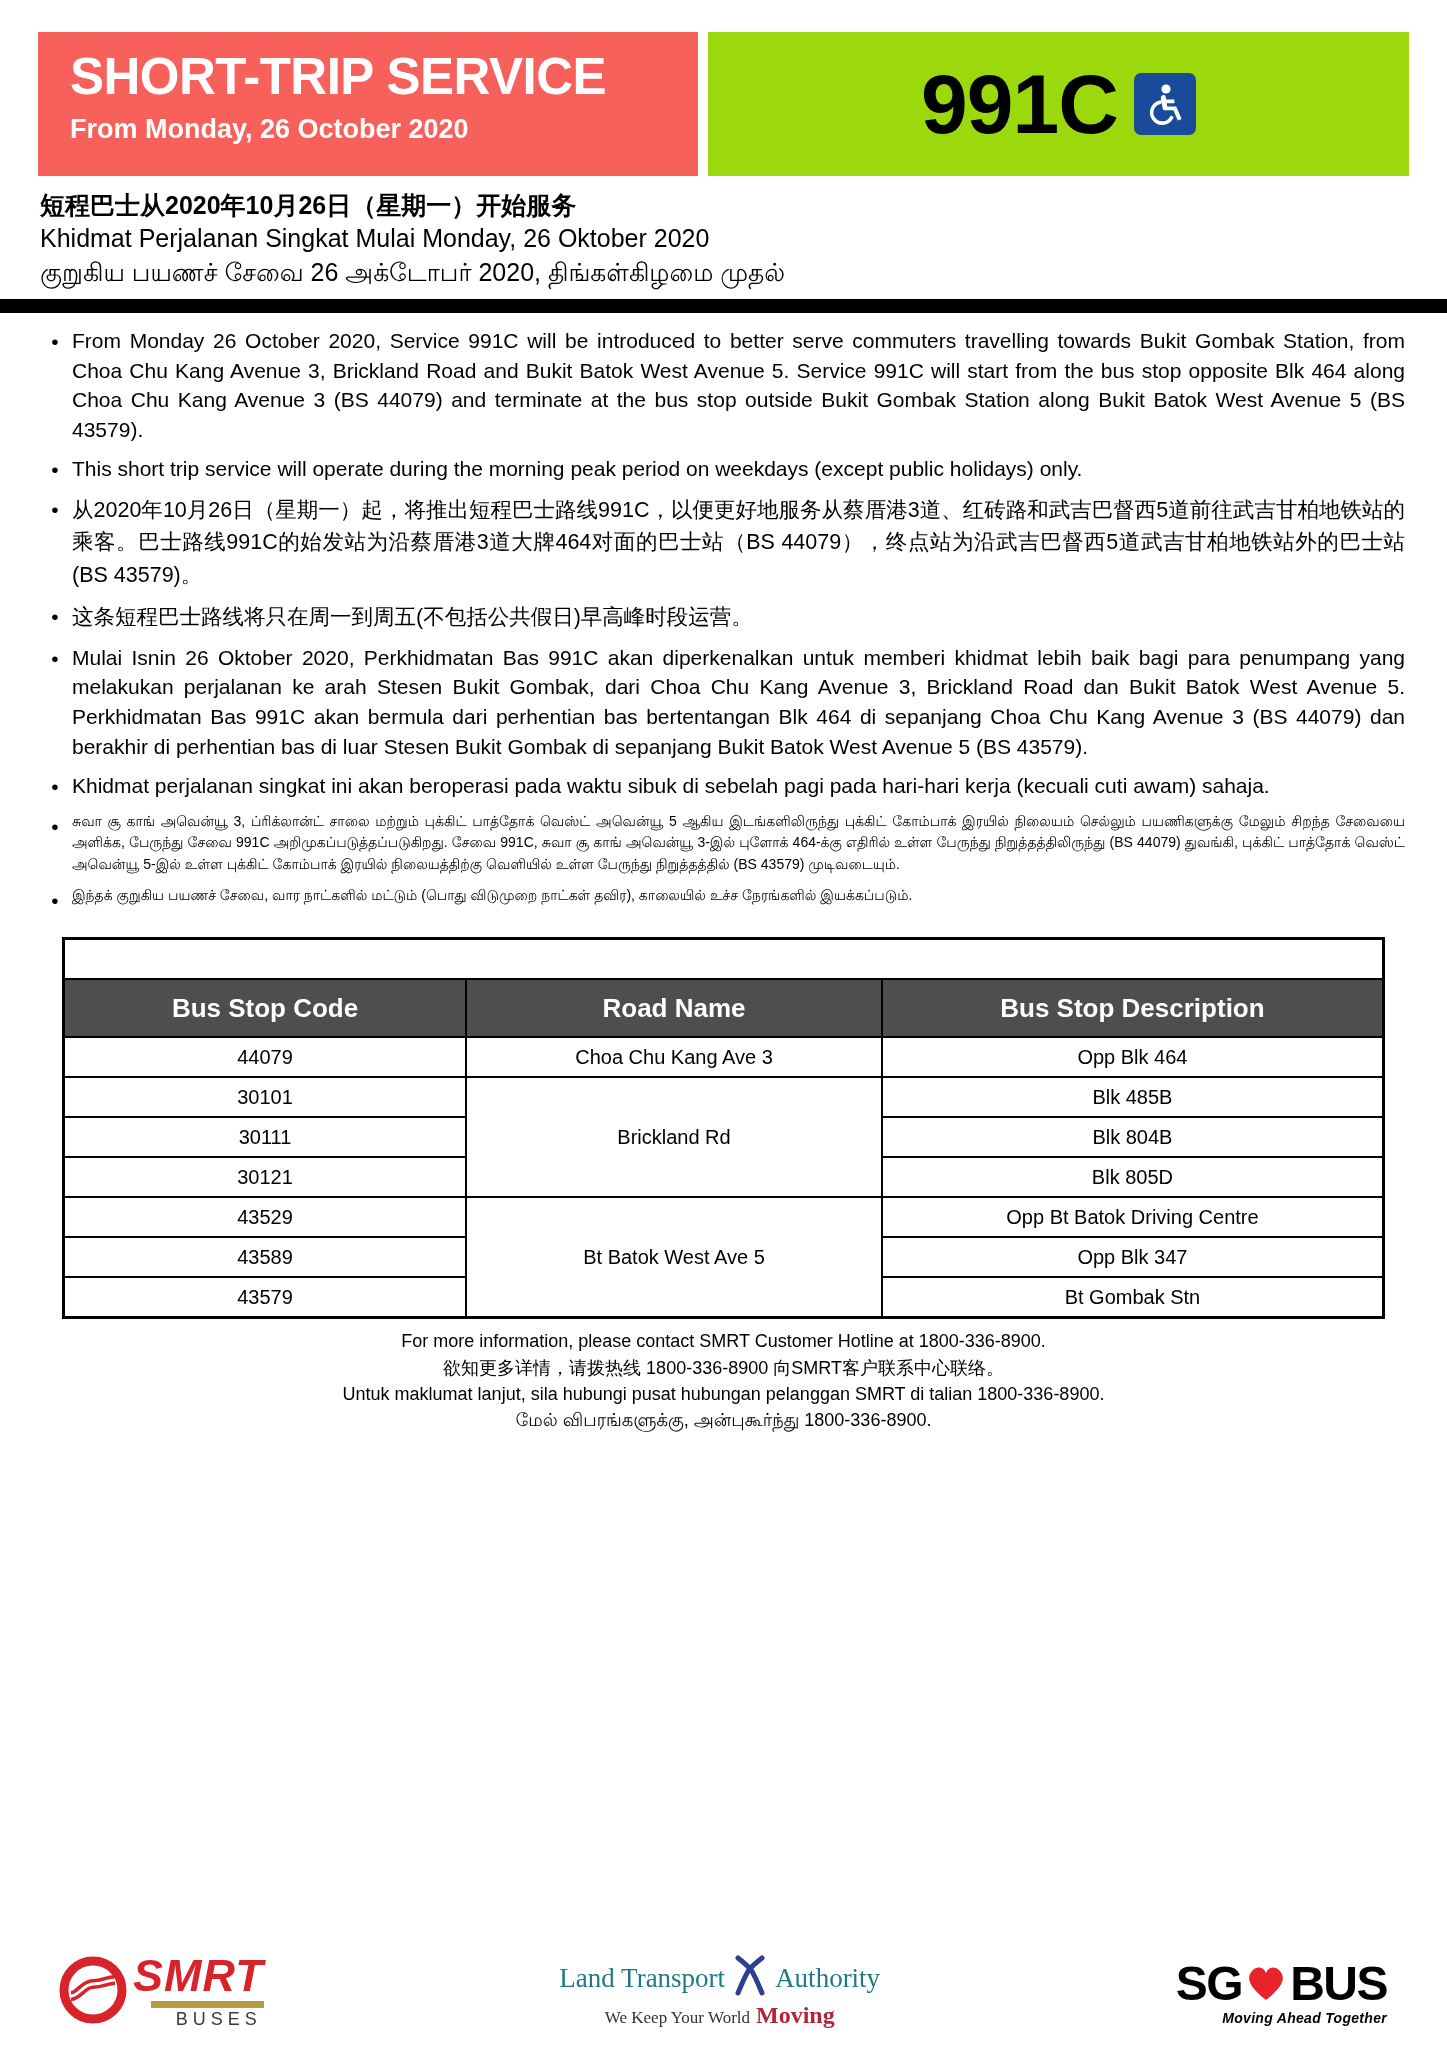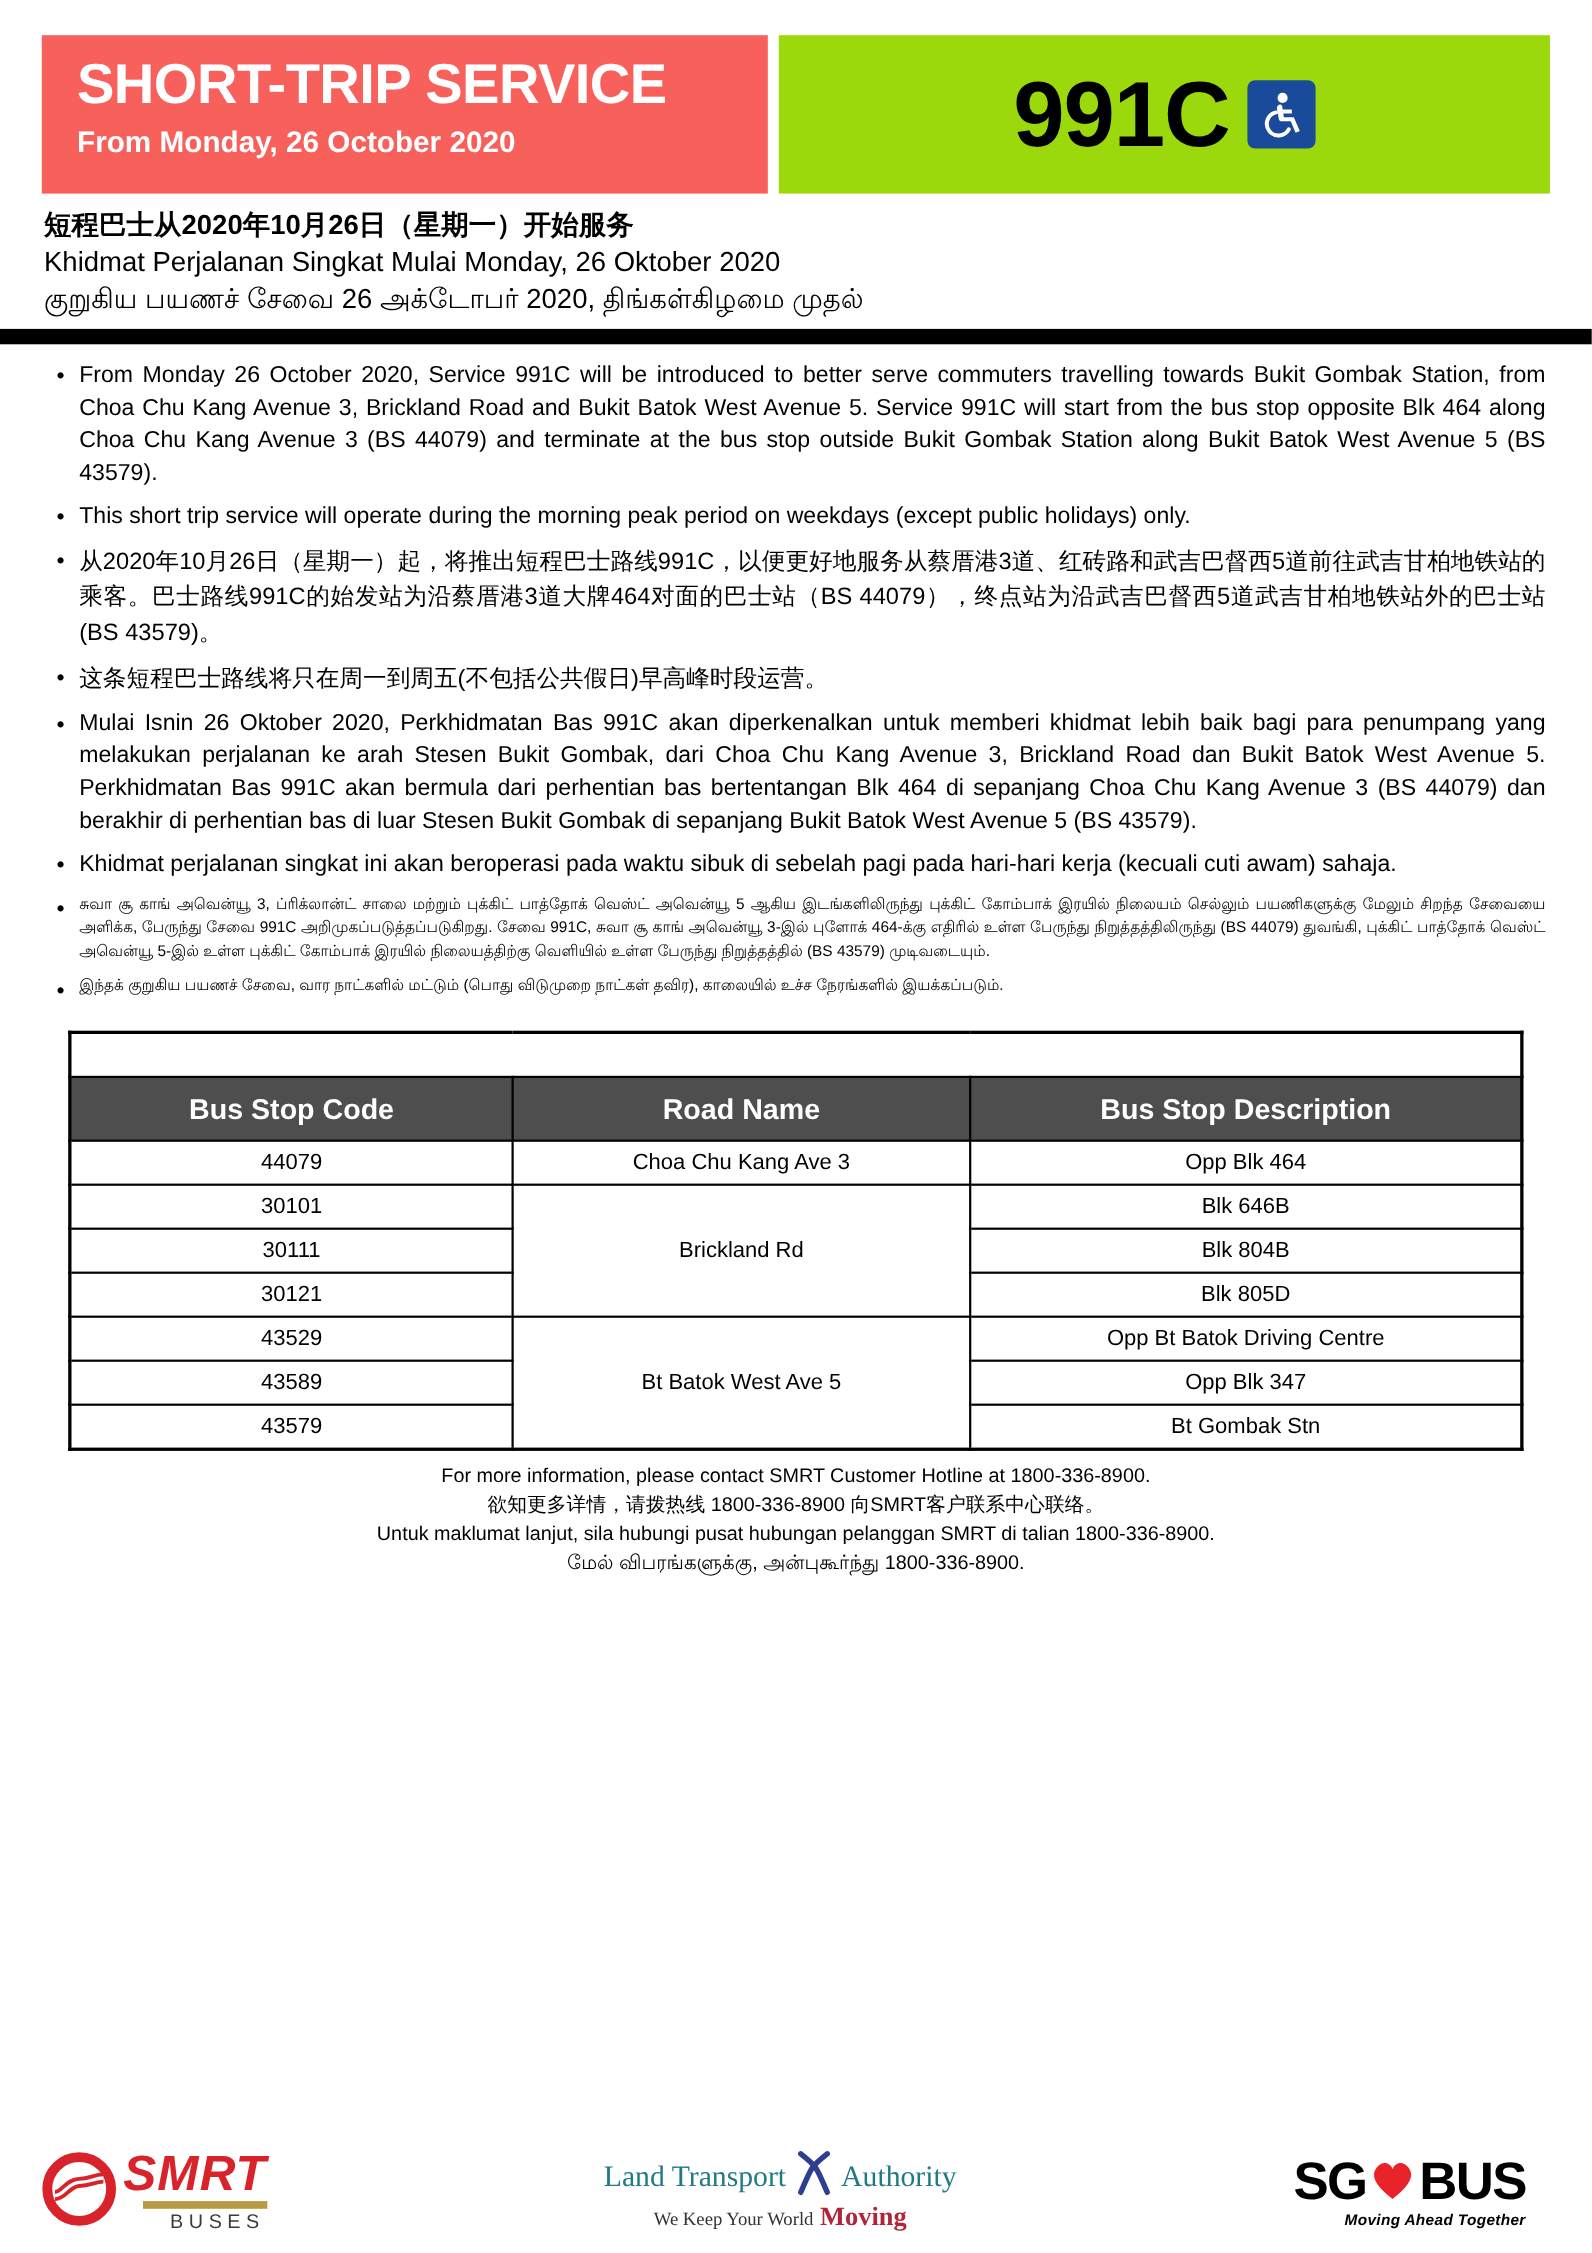--- a/index.html
+++ b/index.html
@@ -176,21 +176,21 @@
   }
   .footnote {
     font-size: 18px;
     line-height: 1.45;
     color: #000;
   }
 
   
   .logos {
     position: absolute;
-    left: 22px;
+    left: 43px;
     right: 38px;
     bottom: 14px;
     display: flex;
     align-items: center;
     justify-content: space-between;
     height: 84px;
   }
   .logo-smrt {
     display: flex;
     align-items: center;
@@ -358,21 +358,21 @@
         <th>Bus Stop Description</th>
       </tr>
       <tr>
         <td>44079</td>
         <td rowspan="1">Choa Chu Kang Ave 3</td>
         <td>Opp Blk 464</td>
       </tr>
       <tr>
         <td>30101</td>
         <td rowspan="3">Brickland Rd</td>
-        <td>Blk 646B</td>
+        <td>Blk 485B</td>
       </tr>
       <tr>
         <td>30111</td>
         <td>Blk 804B</td>
       </tr>
       <tr>
         <td>30121</td>
         <td>Blk 805D</td>
       </tr>
       <tr>

